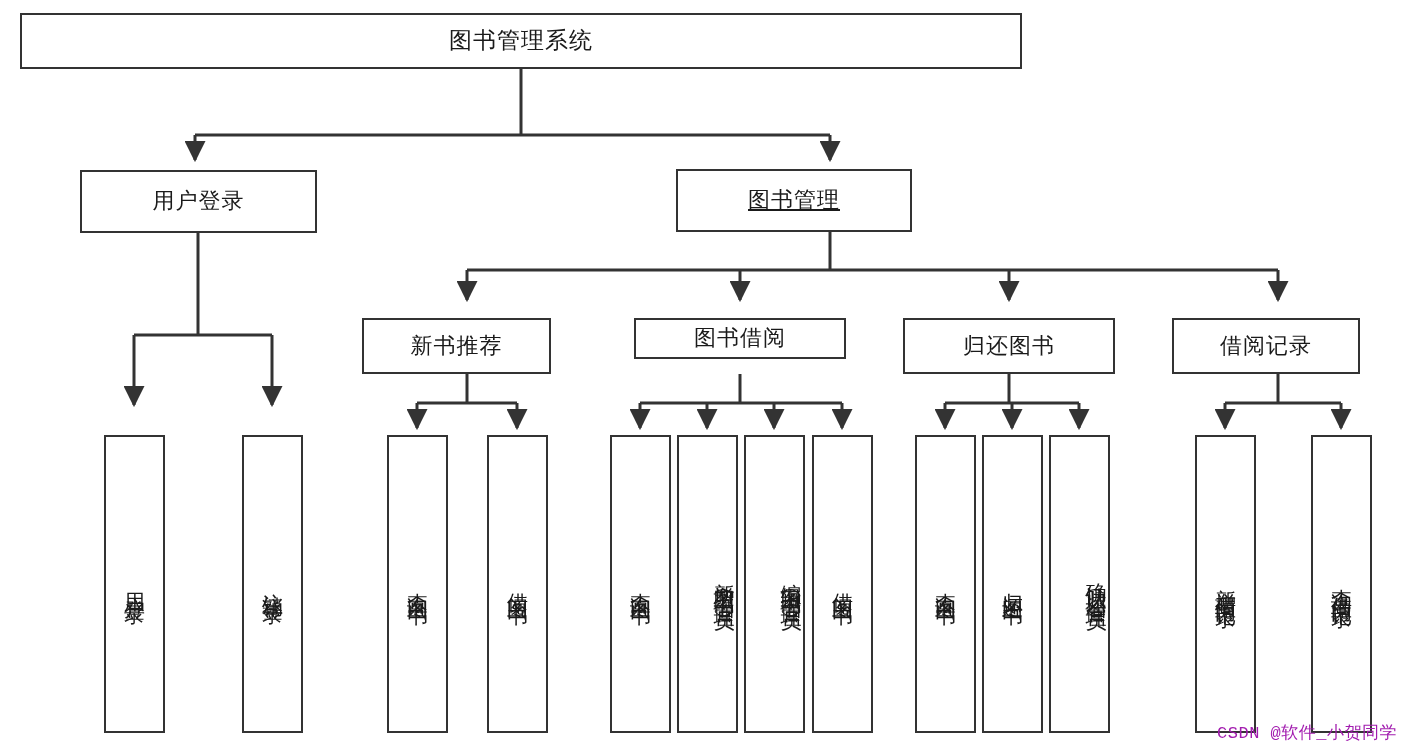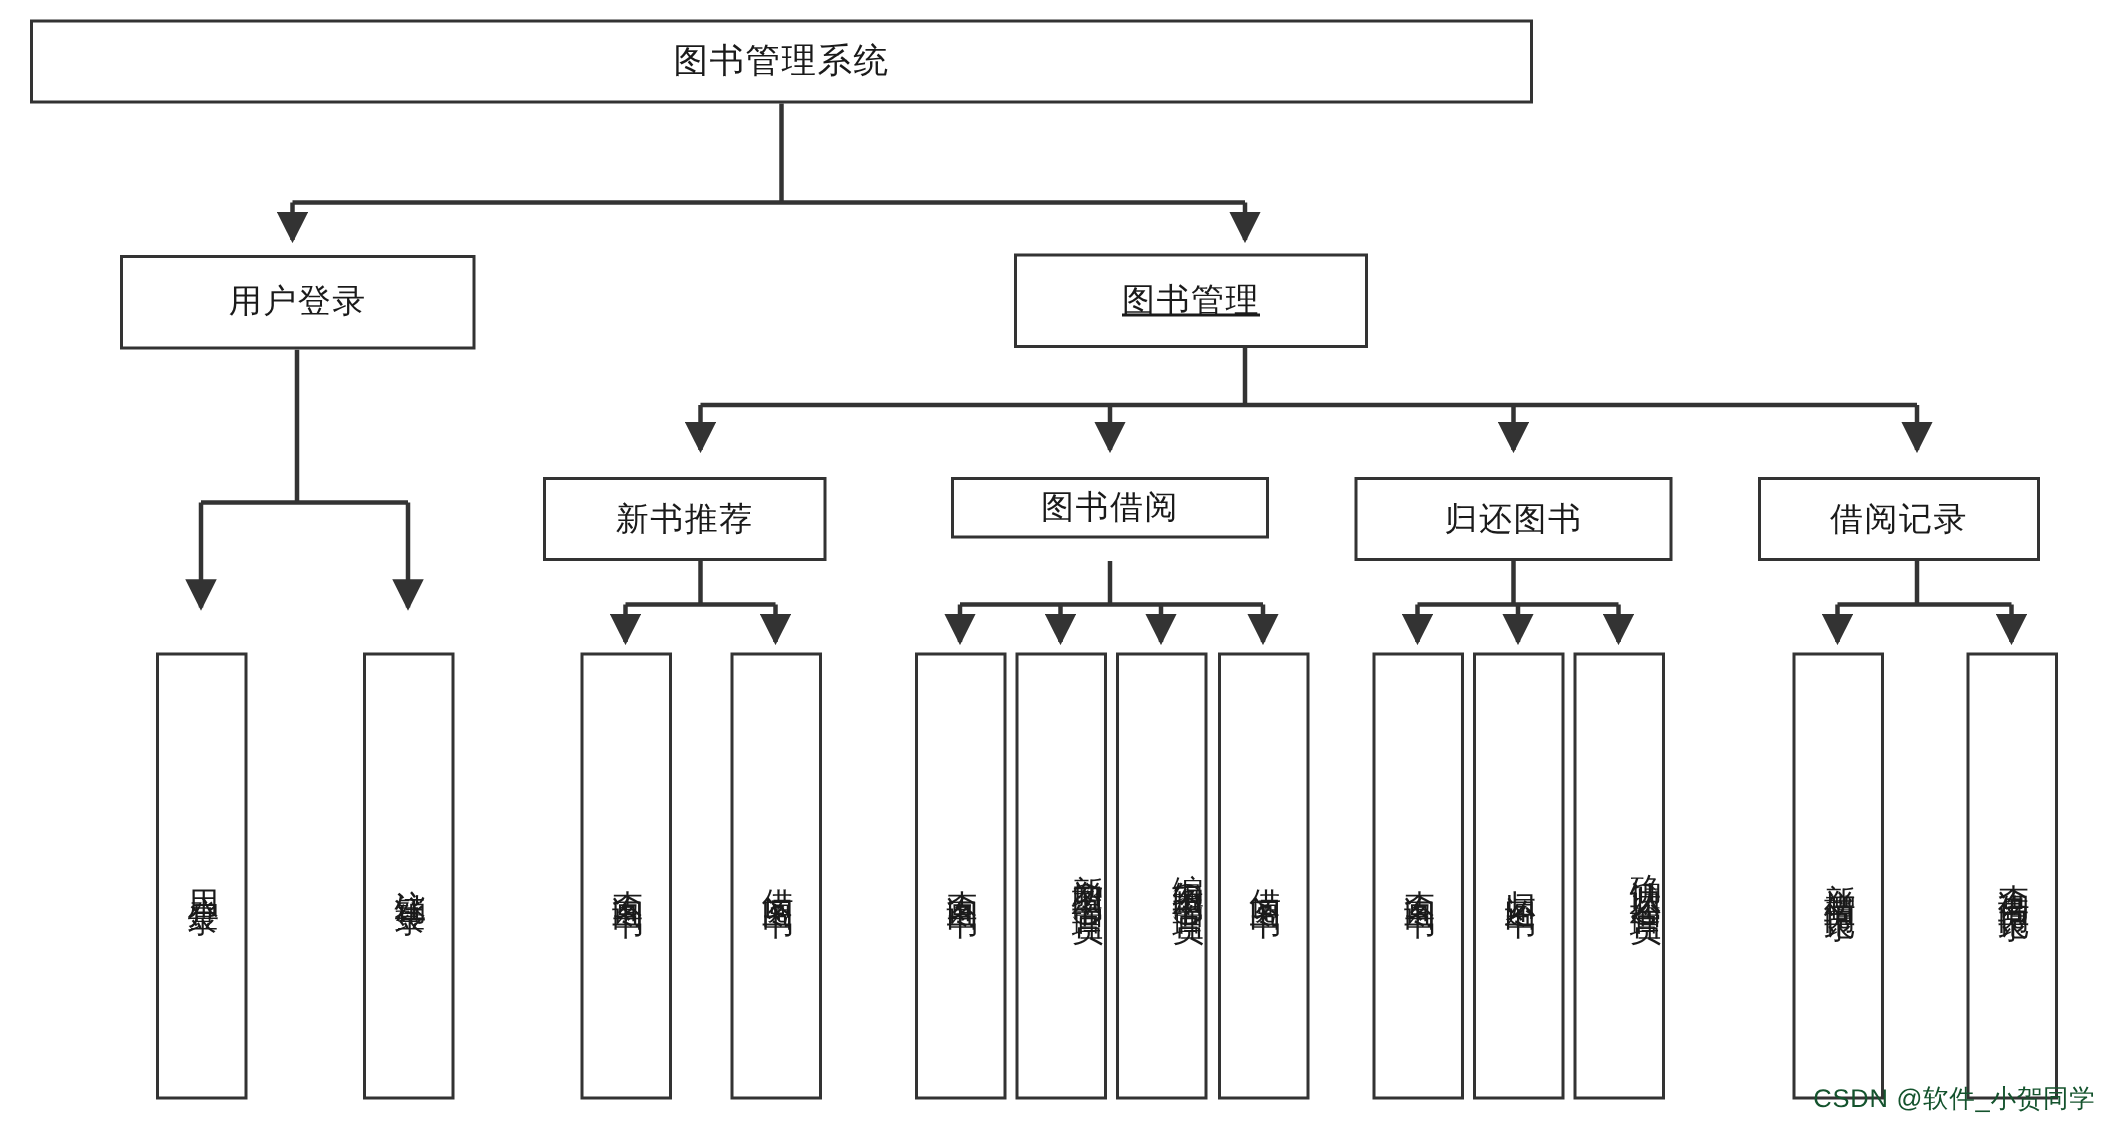--- a/index.html
+++ b/index.html
@@ -62,24 +62,25 @@
     display: block;
   }
   .node.vert.topalign {
     align-items: flex-start;
   }
   .watermark {
     position: absolute;
     right: 8px;
     bottom: 3px;
     font-size: 17px;
-    color: #14532d;
+    color: #a21caf;
     letter-spacing: 0.5px;
     white-space: nowrap;
     user-select: none;
+    font-family: Liberation Mono, monospace;
   }
 </style>
 </head>
 <body>
 
 <div id="canvas">
 
   <svg id="edges" viewBox="0 0 1405 747" width="1405" height="747">
     <defs>
       <marker id="arrow" viewBox="0 0 10 10" refX="9" refY="5" markerWidth="7" markerHeight="7" orient="auto-start-reverse">

